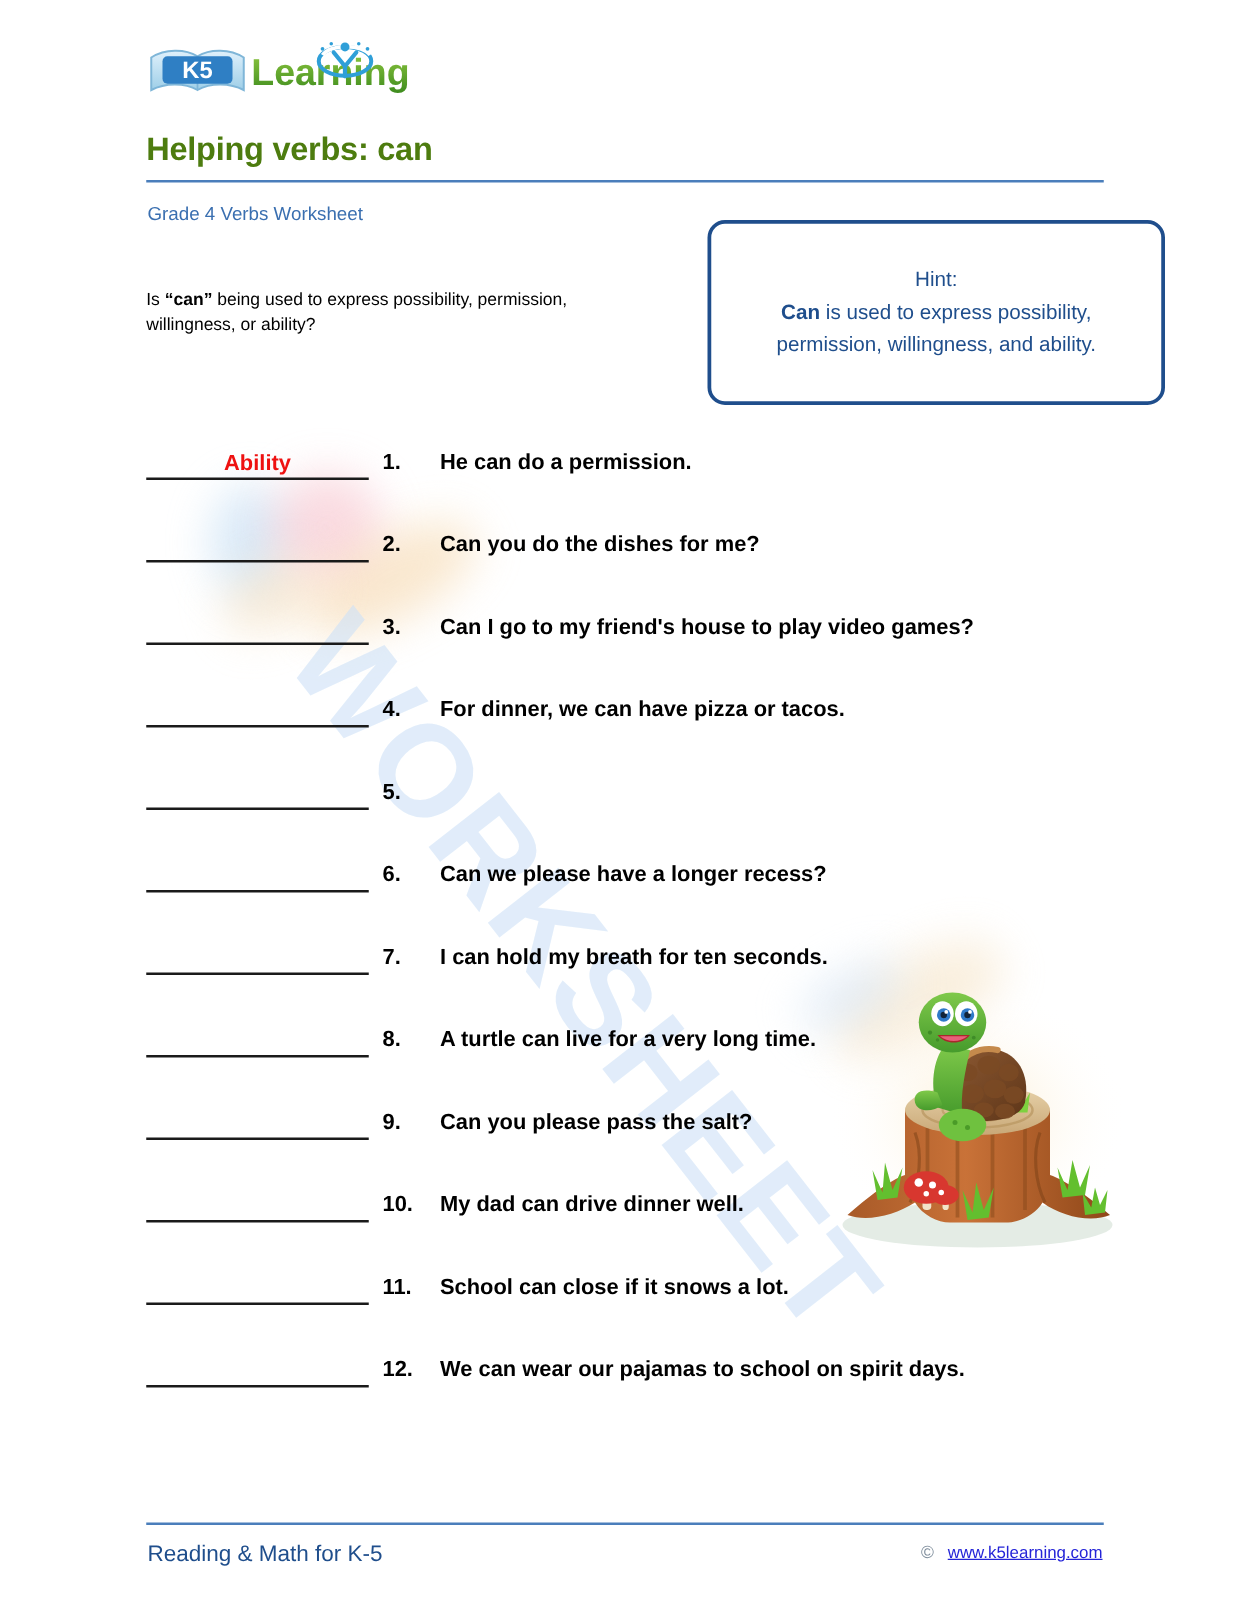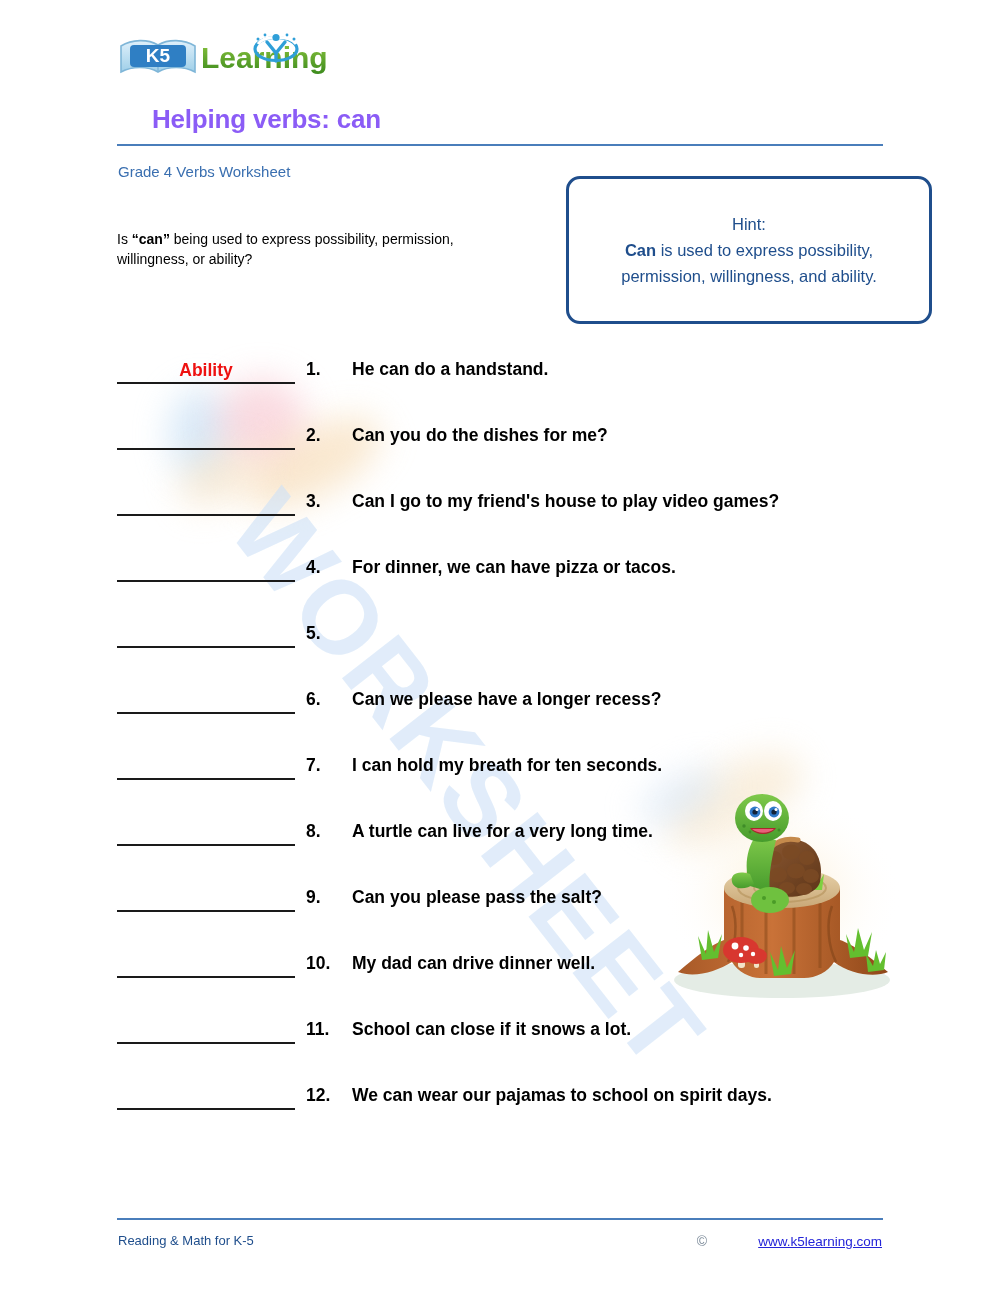--- a/index.html
+++ b/index.html
@@ -62,24 +62,23 @@
     z-index: 3;
   }
 
   
   .title {
     position: absolute;
     left: 117px;
     top: 104px;
     font-size: 26px;
     font-weight: 700;
-    color: #8b5cf6;
+    color: #4d7c0f;
     letter-spacing: -0.2px;
     z-index: 3;
-    margin-left: 35px;
   }
   .title-rule {
     position: absolute;
     left: 117px;
     top: 144px;
     width: 766px;
     height: 2px;
     background: #4a7ebb;
     z-index: 3;
   }
@@ -196,39 +195,38 @@
     top: 1218px;
     width: 766px;
     height: 2px;
     background: #4a7ebb;
     z-index: 3;
   }
   .footer-left {
     position: absolute;
     left: 118px;
     top: 1233px;
-    font-size: 13px;
+    font-size: 18px;
     color: #1f4e8c;
     z-index: 3;
   }
   .footer-right {
     position: absolute;
     right: 118px;
     top: 1233px;
     font-size: 13.5px;
     z-index: 3;
     display: flex;
     align-items: center;
     gap: 11px;
   }
   .copy-sym { color: #7b8a99; font-size: 14px; }
   .footer-link {
     color: #2424d8;
     text-decoration: underline;
-    margin-left: 40px;
   }
 </style>
 </head>
 <body>
 
 <div class="page">
 
   <div class="wm-layer">
     <div class="wm-blob b1"></div>
     <div class="wm-blob b2"></div>
@@ -292,21 +290,21 @@
       <span>Hint:</span><br>
       <b>Can</b><span> is used to express possibility, permission, willingness, and ability.</span>
     </div>
   </div>
 
   <div class="qlist">
     <div class="qrow">
       <div class="answer">Ability</div>
       <div class="blank"></div>
       <div class="qnum">1.</div>
-      <div class="qtext">He can do a handstand.</div>
+      <div class="qtext">He can do a permission.</div>
     </div>
     <div class="qrow">
       <div class="answer"></div>
       <div class="blank"></div>
       <div class="qnum">2.</div>
       <div class="qtext">Can you do the dishes for me?</div>
     </div>
     <div class="qrow">
       <div class="answer"></div>
       <div class="blank"></div>

